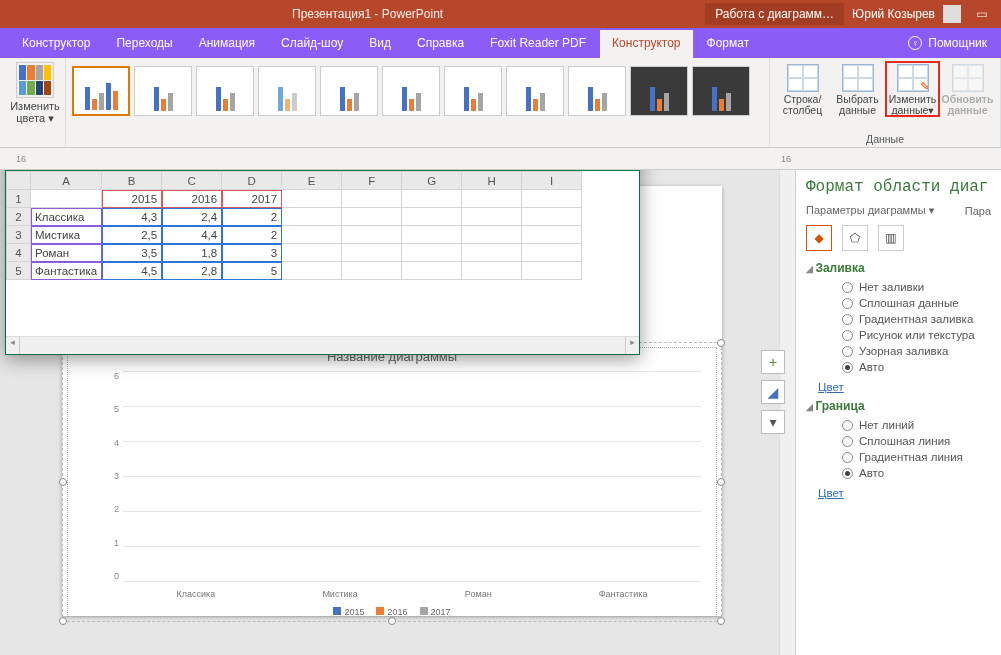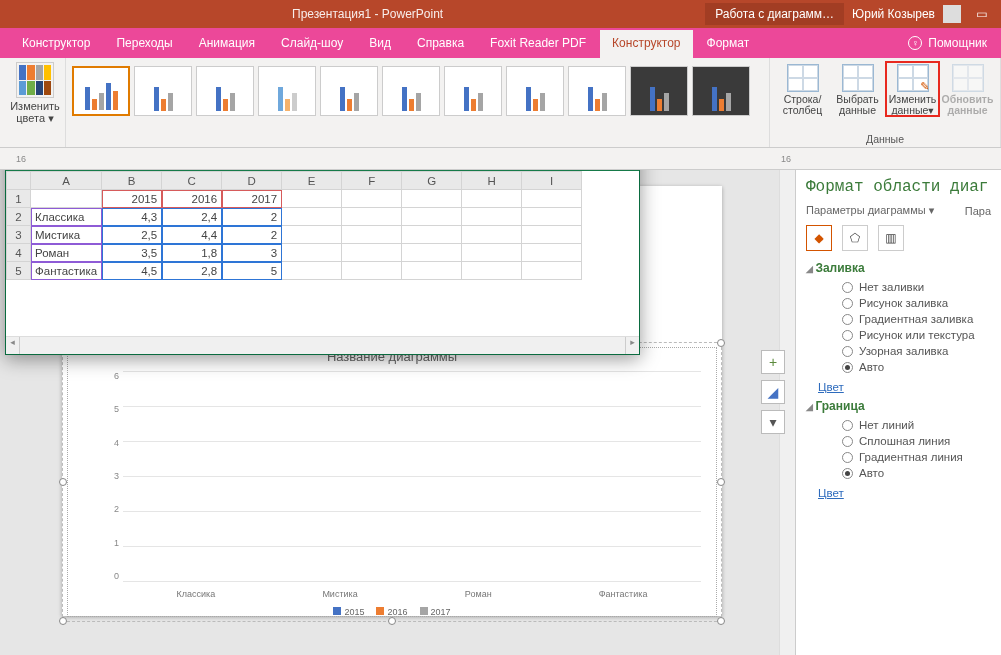--- a/index.html
+++ b/index.html
@@ -8,21 +8,21 @@
   
   .titlebar { height: 28px; background: #b7472a; color: #fff; display: flex; align-items: center; position: relative; }
   .title-center { flex: 1; text-align: center; font-size: 12px; opacity: .9; padding-left: 30px; }
   .title-right { display: flex; align-items: center; gap: 8px; padding-right: 6px; }
   .context-tab { background: #a23d23; padding: 4px 10px; font-size: 12px; }
   .user { font-size: 12px; }
   .avatar { width: 18px; height: 18px; background: #ddd; display:inline-block; }
   .win-btn { width: 26px; height: 26px; display:flex; align-items:center; justify-content:center; font-size:12px; }
 
   
-  .ribbon-tabs { height: 30px; background: #ec4899; display: flex; align-items: flex-end; padding-left: 10px; color:#fff; gap: 2px; }
+  .ribbon-tabs { height: 30px; background: #8b5cf6; display: flex; align-items: flex-end; padding-left: 10px; color:#fff; gap: 2px; }
   .ribbon-tab { padding: 6px 12px 8px; font-size: 12px; cursor:pointer; }
   .ribbon-tab.active { background: #f3f2f1; color: #b7472a; }
   .ribbon-help { margin-left: auto; display:flex; align-items:center; gap:6px; padding:6px 14px 8px; }
   .bulb { width:14px;height:14px;border:1px solid #fff;border-radius:50%; display:flex;align-items:center;justify-content:center;font-size:9px;}
 
   
   .ribbon-body { height: 90px; background: #f3f2f1; border-bottom:1px solid #ccc; display:flex; }
   .rb-group { display:flex; flex-direction:column; justify-content:space-between; padding:4px 6px 2px; border-right:1px solid #ddd; }
   .rb-group .label { text-align:center; font-size:10.5px; color:#555; margin-top:2px;}
   .color-btn { width:58px; text-align:center; font-size:11px; line-height:1.1; }
@@ -439,21 +439,21 @@
     </div>
 
     <div class="section-h">Заливка</div>
     <div id="fill-opts">
         <div class="radio-row">
           <span class="radio "></span>
           <span>Нет заливки</span>
         </div>
         <div class="radio-row">
           <span class="radio "></span>
-          <span>Рисунок заливка</span>
+          <span>Сплошная данные</span>
         </div>
         <div class="radio-row">
           <span class="radio "></span>
           <span>Градиентная заливка</span>
         </div>
         <div class="radio-row">
           <span class="radio "></span>
           <span>Рисунок или текстура</span>
         </div>
         <div class="radio-row">

